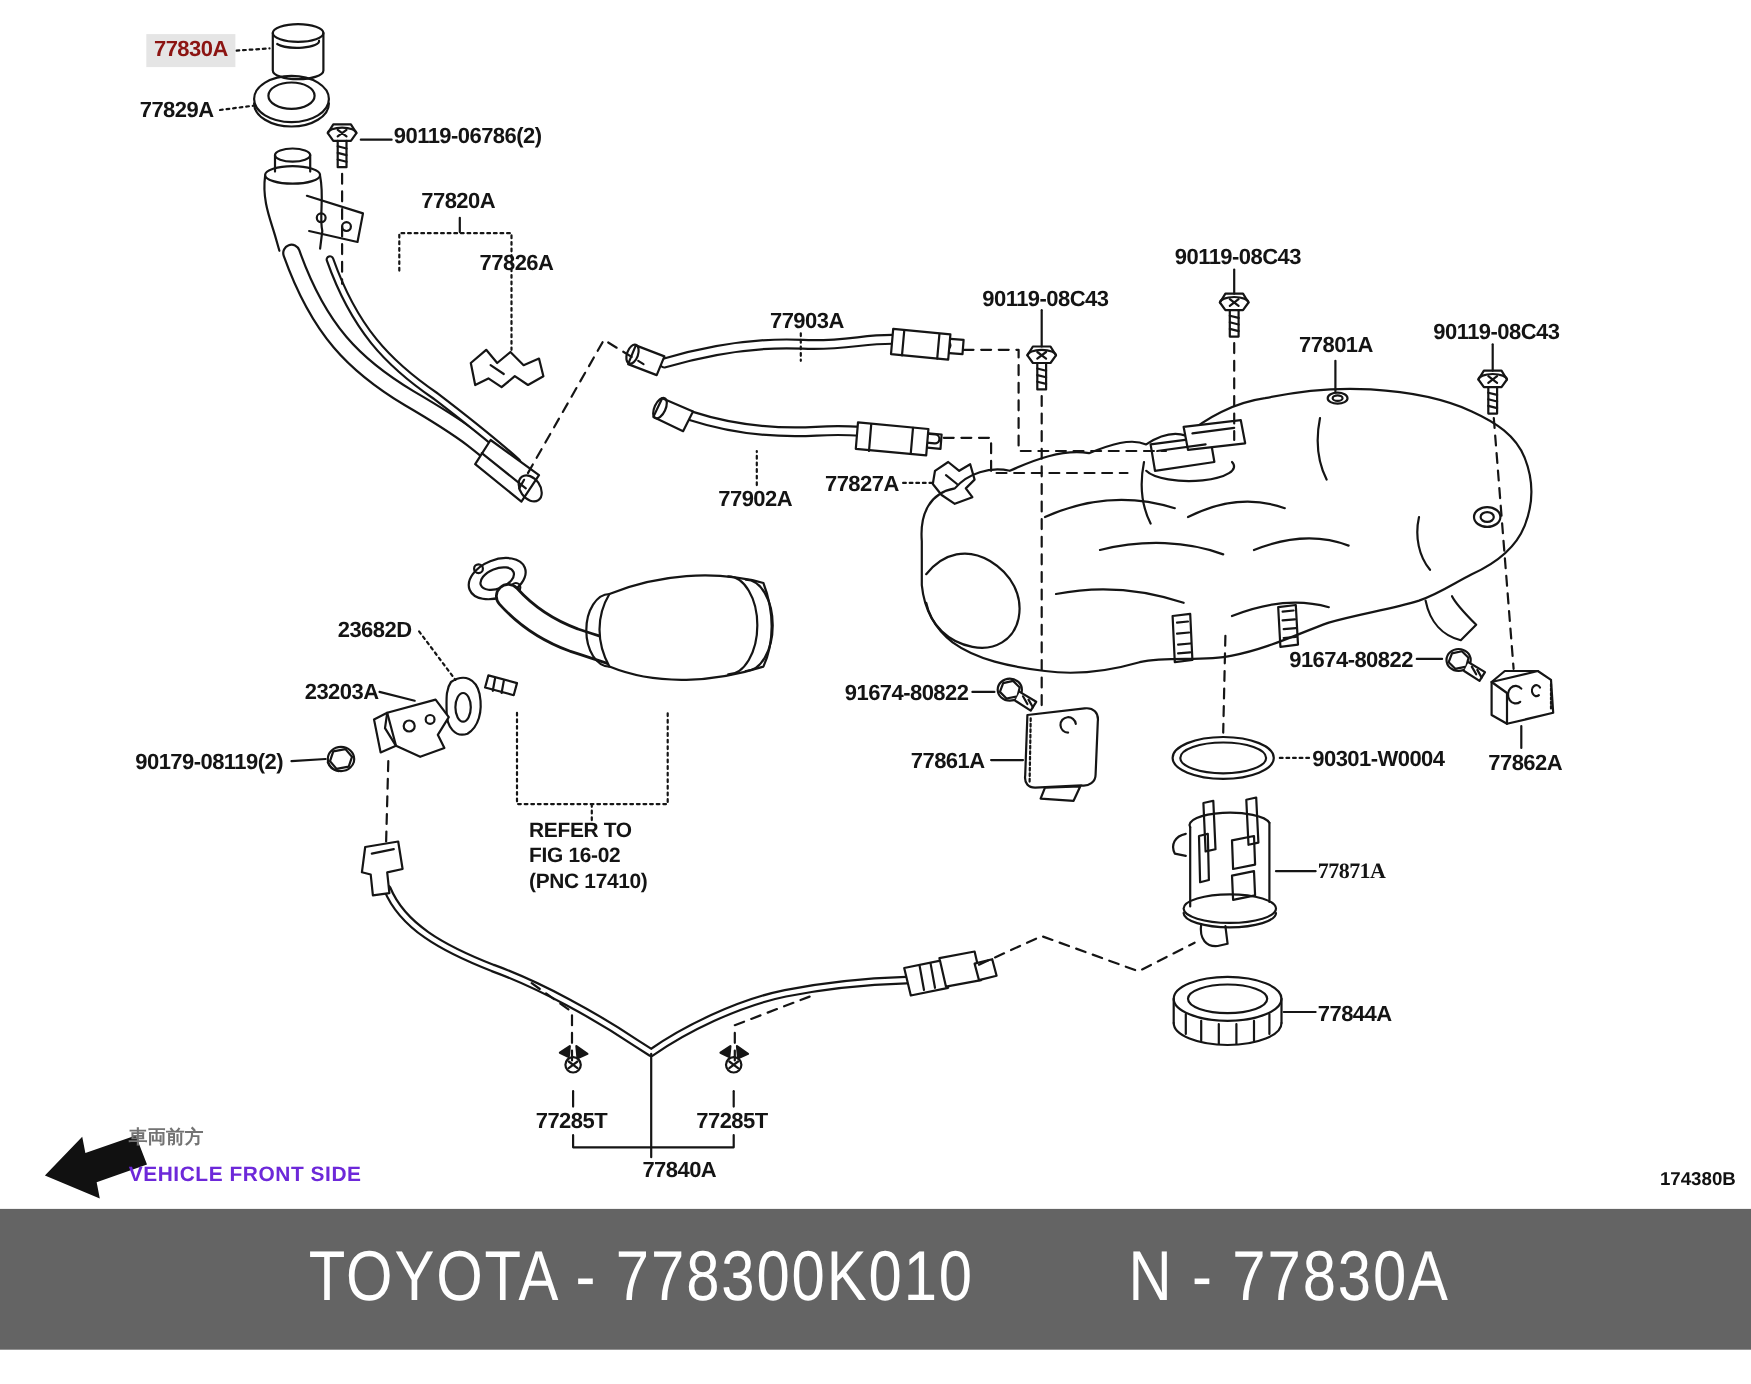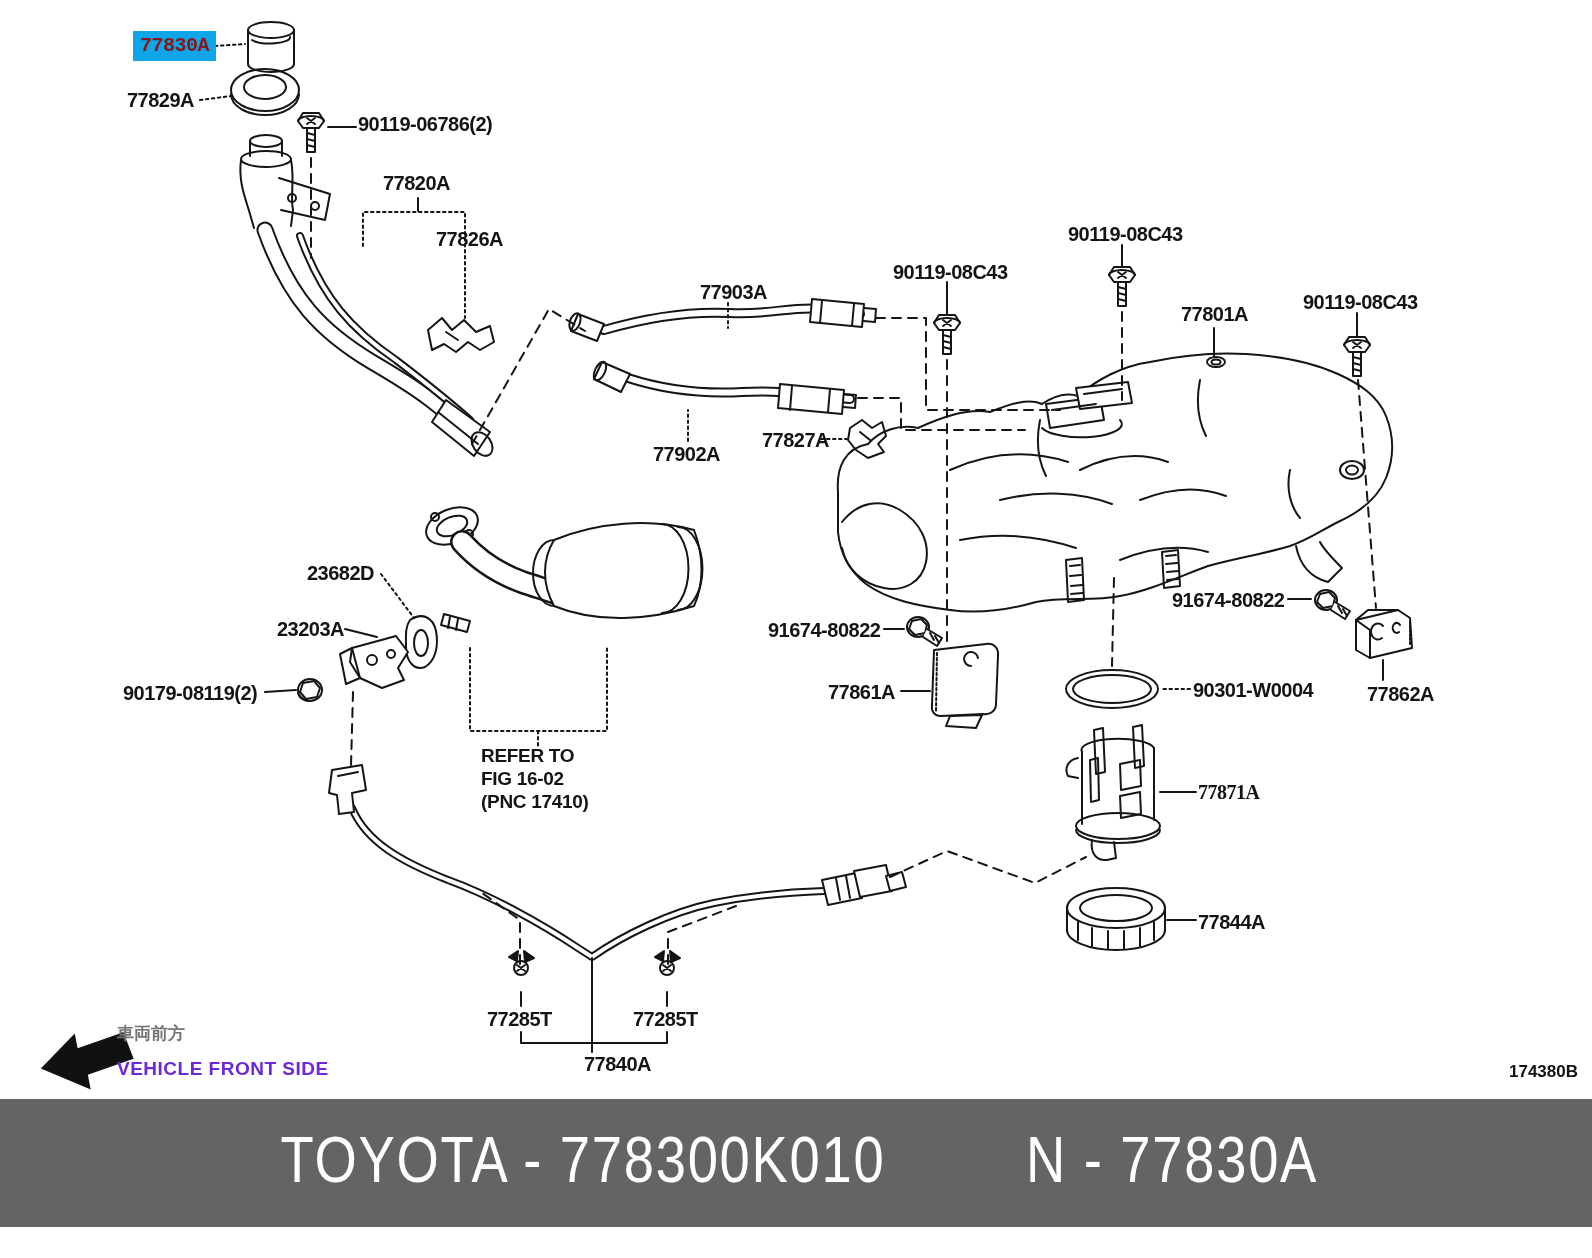--- a/index.html
+++ b/index.html
@@ -1,20 +1,20 @@
 <!DOCTYPE html>
 <html><head>
 <meta charset="utf-8">
 <style>
   html,body{margin:0;padding:0;background:#fff;}
   .page{position:relative;width:1592px;height:1258px;background:#fff;overflow:hidden;
         font-family:"Liberation Sans",sans-serif;}
   .lbl{position:absolute;font:700 20px "Liberation Sans",sans-serif;color:#141414;
        white-space:nowrap;letter-spacing:-0.5px;cursor:pointer;}
-  .lbl.hl{background:#0ea5e9;color:#8C1412;padding:3px 7px 4px 7px;font-family:Liberation Mono, monospace;}
+  .lbl.hl{background:#e5e5e5;color:#8C1412;padding:3px 7px 4px 7px;}
   .note{position:absolute;left:481px;top:744px;font:700 19px "Liberation Sans",sans-serif;
         color:#141414;line-height:23px;letter-spacing:-0.3px;}
   .jp-front{position:absolute;left:117px;top:1022px;font:700 17px "Liberation Sans",sans-serif;color:#737373;}
   .en-front{position:absolute;left:117px;top:1058px;font:700 19px "Liberation Sans",sans-serif;
             color:#6d28d9;letter-spacing:0.5px;}
   .code{position:absolute;left:1438px;top:1062px;width:140px;text-align:right;
         font:700 17px "Liberation Sans",sans-serif;color:#111;}
   .footer{position:absolute;left:0;top:1099px;width:1592px;height:128px;background:#646464;}
   .f-text{position:absolute;top:50%;color:#fff;font:400 64px "Liberation Sans",sans-serif;
           letter-spacing:2px;white-space:nowrap;transform:translate(-50%,-54%) scaleX(0.85);}
@@ -287,30 +287,30 @@
   </g>
 </svg>
 
 <div class="lbl hl" style="left:133px;top:31px;">77830A</div>
 <div class="lbl" style="left:127px;top:89px;">77829A</div>
 <div class="lbl" style="left:358px;top:113px;">90119-06786(2)</div>
 <div class="lbl" style="left:383px;top:172px;">77820A</div>
 <div class="lbl" style="left:436px;top:228px;">77826A</div>
 <div class="lbl" style="left:700px;top:281px;">77903A</div>
 <div class="lbl" style="left:653px;top:443px;">77902A</div>
-<div class="lbl" style="left:750px;top:429px;margin-left:12px;">77827A</div>
+<div class="lbl" style="left:750px;top:429px;">77827A</div>
 <div class="lbl" style="left:893px;top:261px;">90119-08C43</div>
 <div class="lbl" style="left:1068px;top:223px;">90119-08C43</div>
 <div class="lbl" style="left:1181px;top:303px;">77801A</div>
 <div class="lbl" style="left:1303px;top:291px;">90119-08C43</div>
 <div class="lbl" style="left:768px;top:619px;">91674-80822</div>
 <div class="lbl" style="left:828px;top:681px;">77861A</div>
 <div class="lbl" style="left:1193px;top:679px;">90301-W0004</div>
 <div class="lbl" style="left:1172px;top:589px;">91674-80822</div>
-<div class="lbl" style="left:1353px;top:683px;margin-left:14px;">77862A</div>
+<div class="lbl" style="left:1353px;top:683px;">77862A</div>
 <div class="lbl" style="left:1198px;top:781px;font-family:Liberation Serif, serif;">77871A</div>
 <div class="lbl" style="left:1198px;top:911px;">77844A</div>
 <div class="lbl" style="left:487px;top:1008px;">77285T</div>
 <div class="lbl" style="left:633px;top:1008px;">77285T</div>
 <div class="lbl" style="left:565px;top:1053px;margin-left:19px;">77840A</div>
 <div class="lbl" style="left:307px;top:562px;">23682D</div>
 <div class="lbl" style="left:277px;top:618px;">23203A</div>
 <div class="lbl" style="left:123px;top:682px;">90179-08119(2)</div>
 
 <div class="note">

